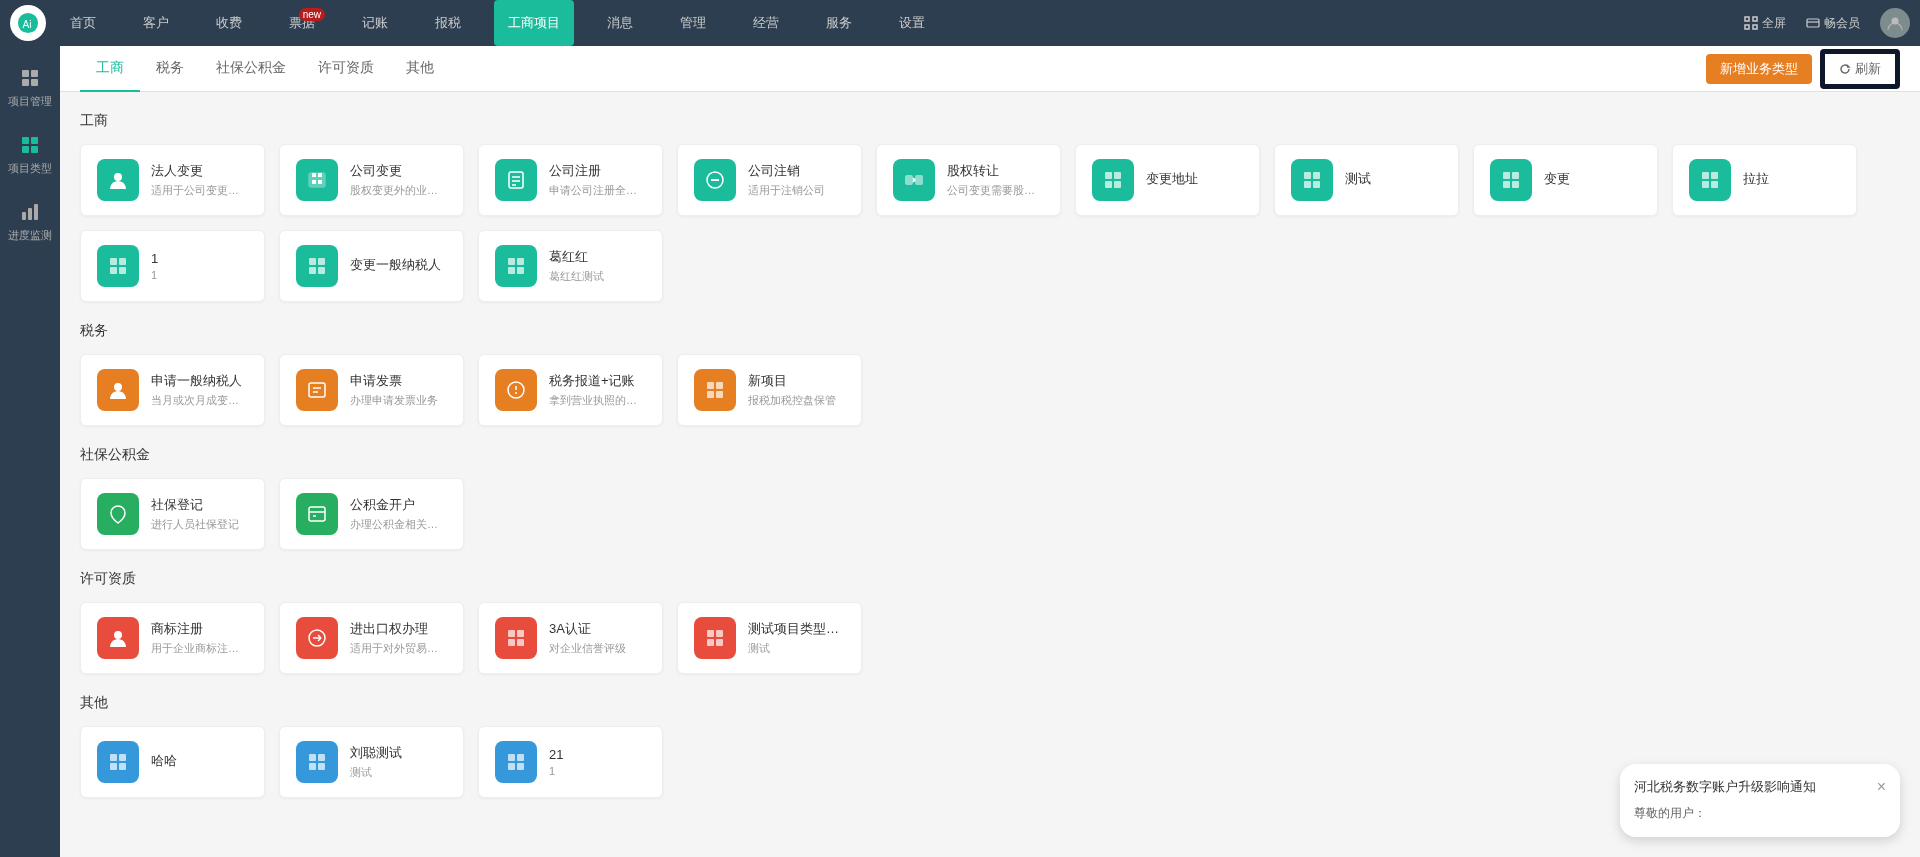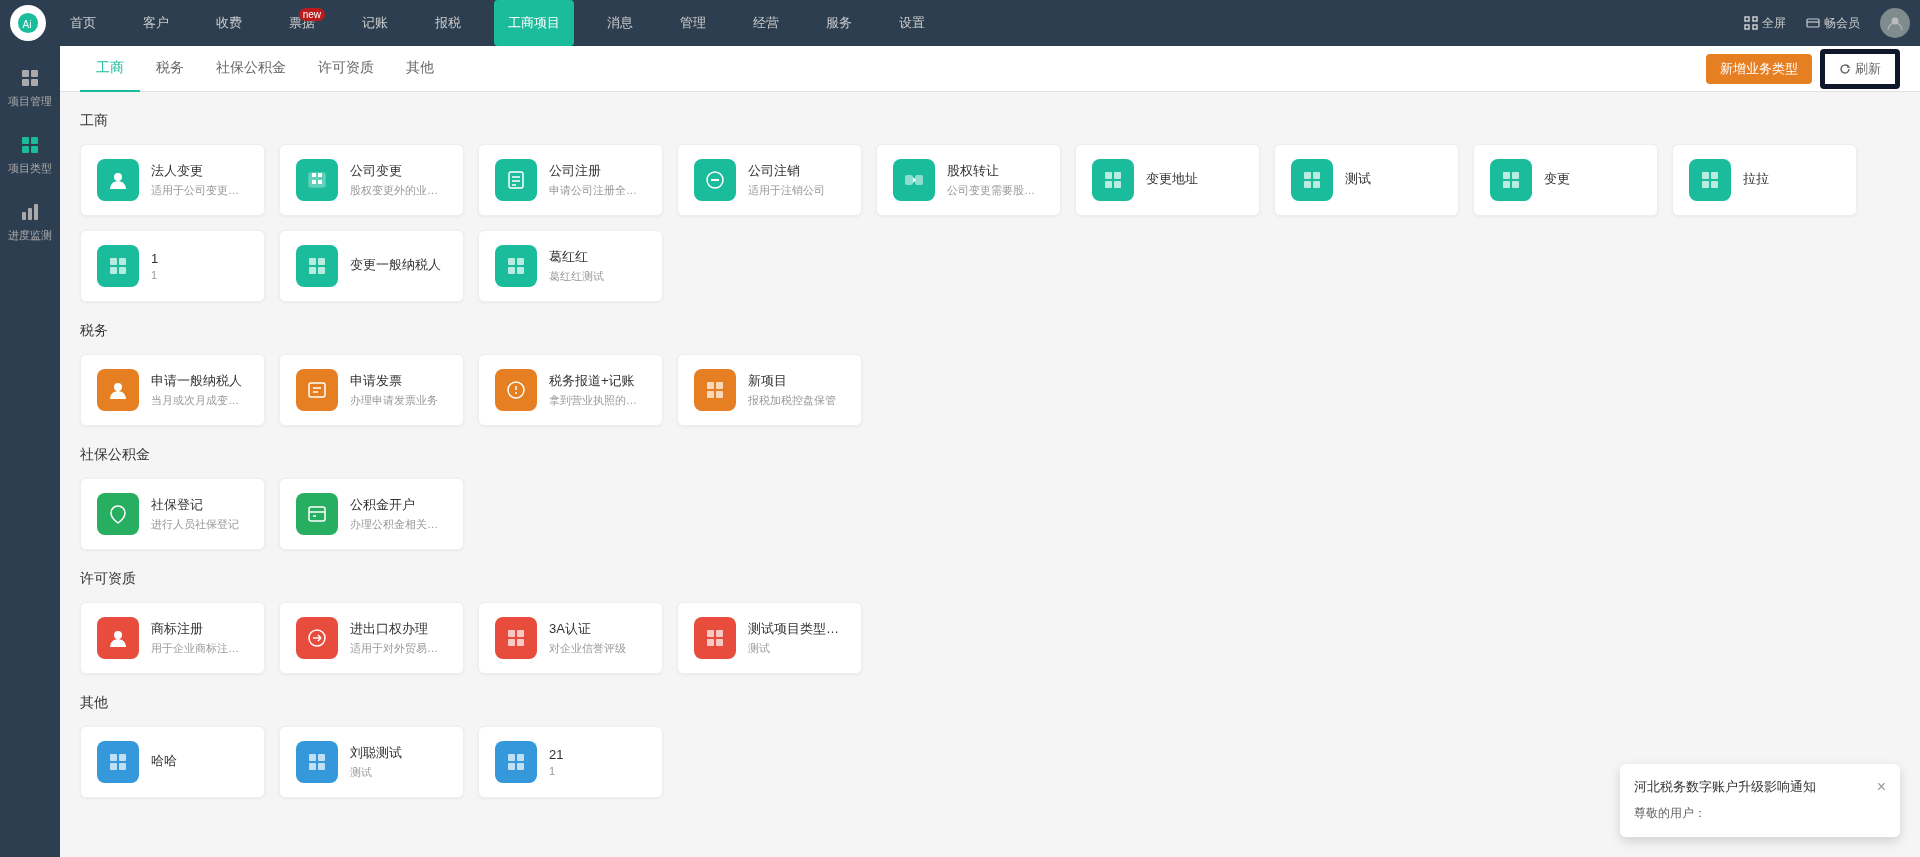--- a/index.html
+++ b/index.html
@@ -210,21 +210,21 @@
     .icon-red { background: #e74c3c; }
     .icon-blue { background: #3498db; }
     .icon-green { background: #27ae60; }
 
     
     .notification-popup {
       position: fixed;
       bottom: 20px; right: 20px;
       width: 280px;
       background: white;
-      border-radius: 6px;
+      border-radius: 16px;
       box-shadow: 0 4px 12px rgba(0,0,0,0.15);
       padding: 14px;
       font-size: 12px;
       margin-left: 8px;
     }
     .notification-header {
       display: flex; justify-content: space-between; align-items: center;
       margin-bottom: 8px;
     }
     .notification-title { font-weight: 500; color: #333; font-size: 13px; }

